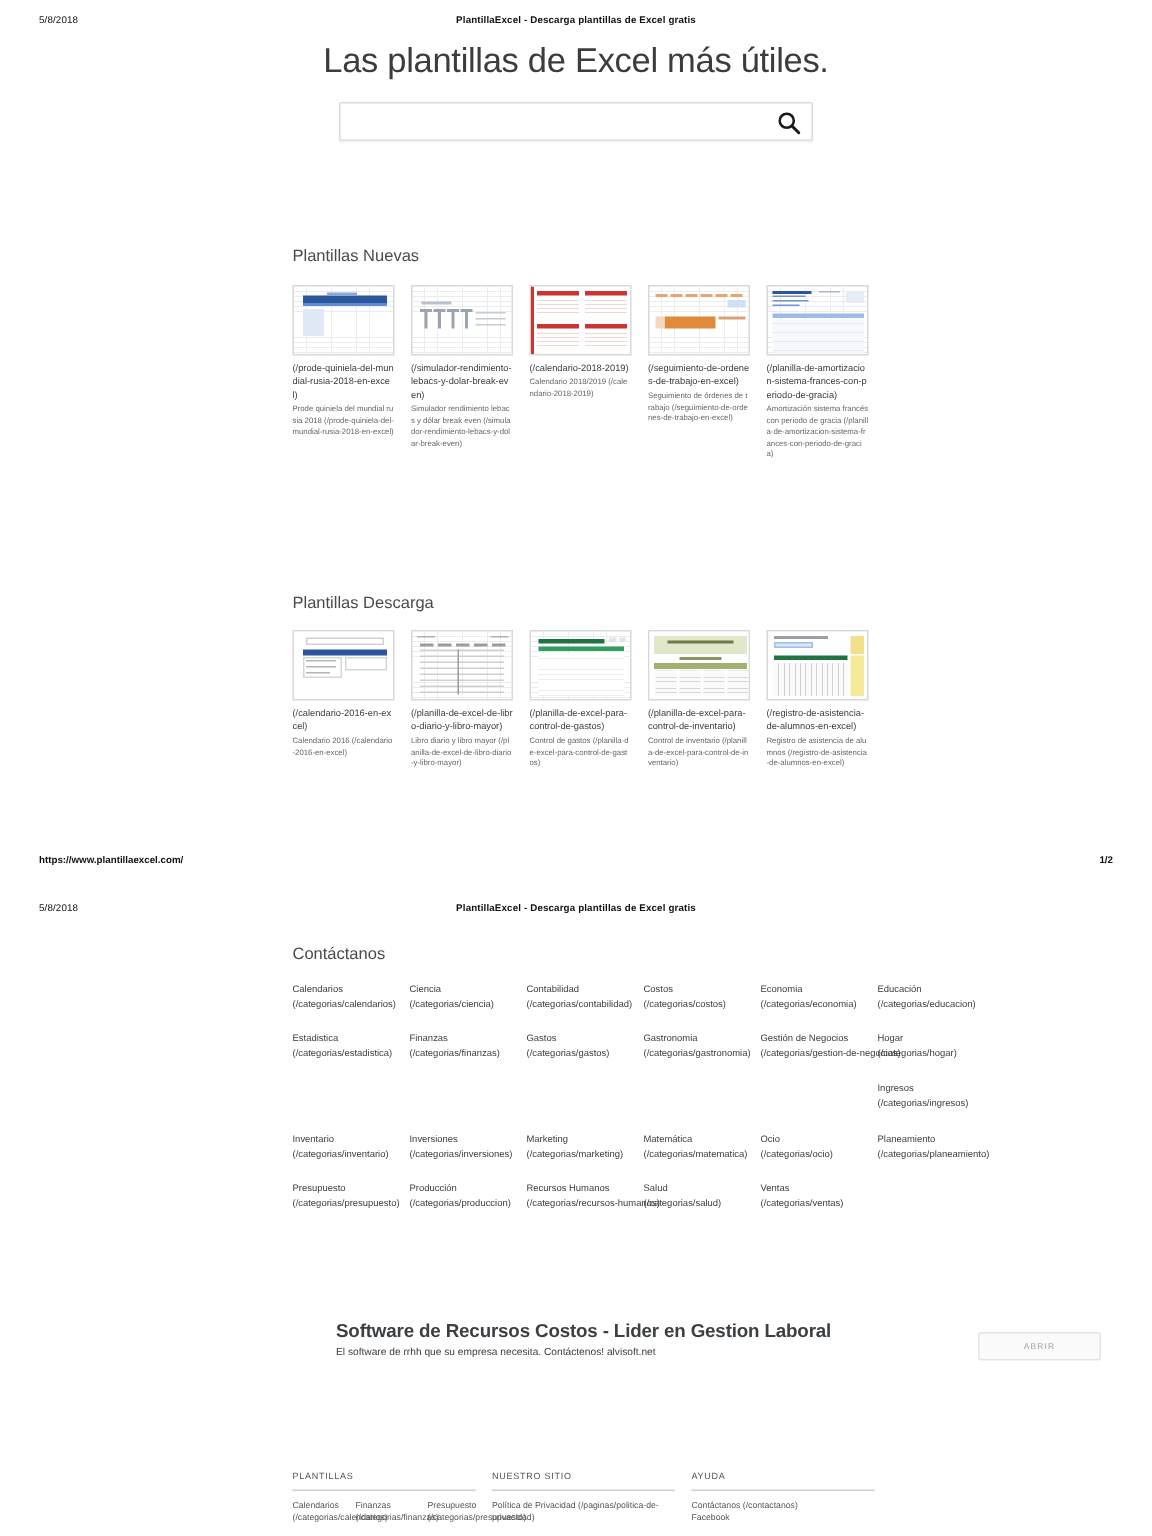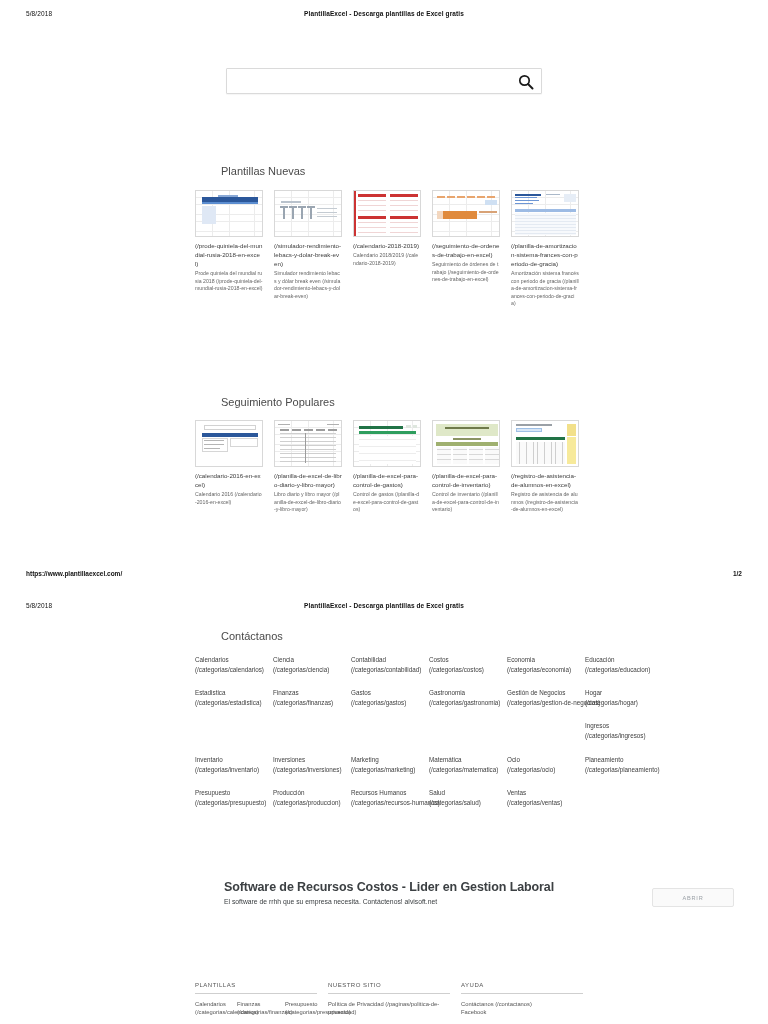--- a/index.html
+++ b/index.html
@@ -61,21 +61,21 @@
   .search-input::placeholder { color: #757575; }
   .search-btn {
     position:absolute; right: 6px; top: 4px;
     width: 18px; height: 18px; border: 0; background: transparent;
     cursor: pointer; padding: 0;
   }
 
   
   .sec-title {
     position: absolute; left: 195px;
-    font-size: 11px; color: #4a4a4a; font-weight: 400; margin-left: 26px;
+    font-size: 11px; color: #4a4a4a; font-weight: 400;
   }
   .cards { position: absolute; left: 195px; width: 385px; }
   .card { position: absolute; top: 0; width: 68px; }
   .thumb {
     width: 68px; height: 47px;
     border: 1px solid #d8d8d8; background: #fff;
     position: relative; overflow: hidden;
   }
   .card-link {
     margin-top: 4px;
@@ -134,20 +134,21 @@
 
 <div id="root">
 
   <div class="page page1">
 
     <div class="print-head">
       <span class="ph-date">5/8/2018</span>
       <span class="ph-title">PlantillaExcel - Descarga plantillas de Excel gratis</span>
     </div>
 
+    <div class="hero-title">Las plantillas de Excel más útiles.</div>
 
     <div class="search-wrap">
       <button class="search-btn">
         <svg viewBox="0 0 18 18" width="18" height="18">
           <circle cx="7.5" cy="7.5" r="4.7" fill="none" stroke="#1a1a1a" stroke-width="1.7"></circle>
           <line x1="11" y1="11" x2="15.5" y2="15.5" stroke="#1a1a1a" stroke-width="2" stroke-linecap="round"></line>
         </svg>
       </button>
     </div>
 
@@ -226,21 +227,21 @@
             <div class="tb" style="left:34px;top:3px;width:14px;height:1.4px;background:#aab8c9"></div>
             <div class="tb" style="left:52px;top:3px;width:12px;height:8px;background:#e6edf6"></div>
             <div class="tb" style="left:3px;top:18px;width:61px;height:3px;background:#9dbbe4"></div>
             <div class="tb" style="left:3px;top:22px;width:61px;height:22px;background:repeating-linear-gradient(to bottom,#f7f9fc 0 2.4px,#e4eaf2 2.4px 3px)"></div>
           </div>
           <div class="card-link">(/planilla-de-amortizacion-sistema-frances-con-periodo-de-gracia)</div>
           <div class="card-desc">Amortización sistema francés con periodo de gracia (/planilla-de-amortizacion-sistema-frances-con-periodo-de-gracia)</div>
         </div>
       </div>
 
-    <div class="sec-title" style="top:396px;">Seguimiento Populares</div>
+    <div class="sec-title" style="top:396px;">Plantillas Descarga</div>
     <div class="cards" id="cards-populares" style="top:420px;">
         <div class="card" style="left: 0px;">
           <div class="thumb">
             <div style="position:absolute;inset:0;background:#fff"></div>
             <div class="tb" style="left:8px;top:4px;width:52px;height:5px;border:1px solid #d2d2d2"></div>
             <div class="tb" style="left:6px;top:12px;width:56px;height:4px;background:#2b579a"></div>
             <div class="tb" style="left:6px;top:17px;width:26px;height:14px;border:1px solid #d6d6d6"></div>
             <div class="tb" style="left:34px;top:17px;width:28px;height:9px;border:1px solid #d6d6d6"></div>
             <div class="tb" style="left:8px;top:19px;width:20px;height:1.3px;background:#b5b5b5"></div>
             <div class="tb" style="left:8px;top:23px;width:20px;height:1.3px;background:#b5b5b5"></div>

